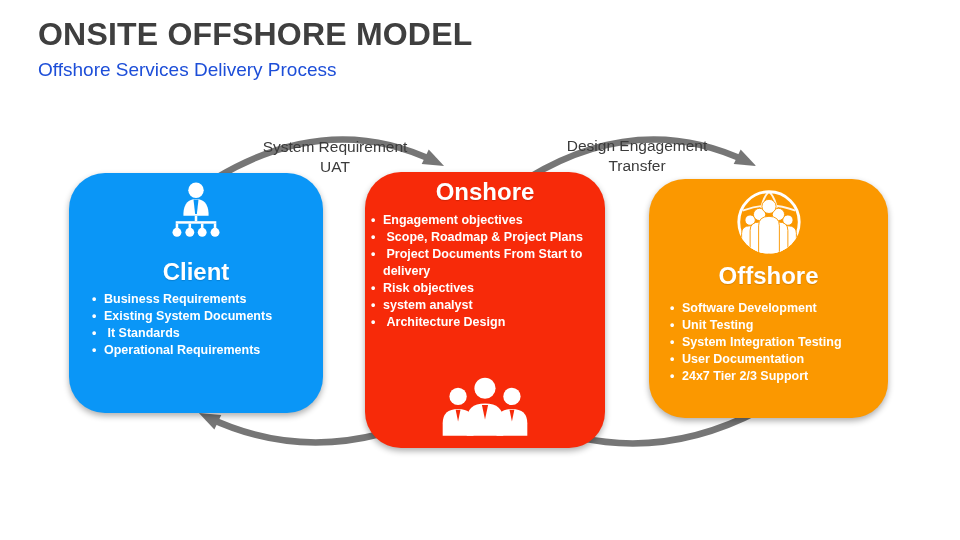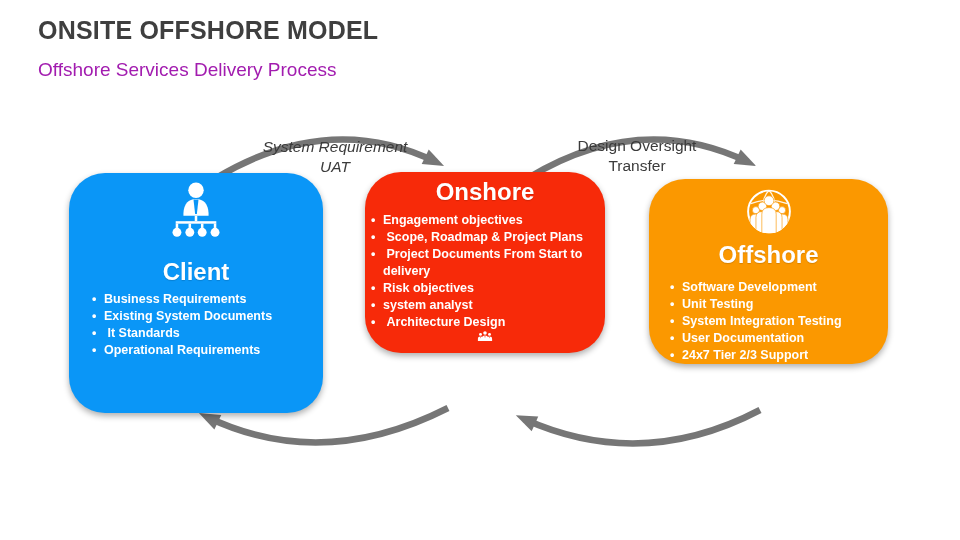--- a/index.html
+++ b/index.html
@@ -1,49 +1,49 @@
 <!DOCTYPE html>
 <html><head>
 <meta charset="utf-8">
 <style>
   html,body{margin:0;padding:0;background:#fff;}
   body{width:960px;height:540px;font-family:"Liberation Sans",sans-serif;position:relative;overflow:hidden;}
   .slide{position:relative;width:960px;height:540px;background:#ffffff;}
 
-  .title{position:absolute;left:38px;top:16px;font-size:25px;font-weight:bold;color:#3f3f3f;letter-spacing:.2px;}
-  .subtitle{position:absolute;left:38px;top:59px;font-size:19px;color:#a21caf;}
+  .title{position:absolute;left:38px;top:16px;font-size:32px;font-weight:bold;color:#3f3f3f;letter-spacing:.2px;}
+  .subtitle{position:absolute;left:38px;top:59px;font-size:19px;color:#1d4ed8;}
 
   .arrows-layer{position:absolute;left:0;top:0;width:960px;height:540px;z-index:0;}
 
   .box{position:absolute;z-index:1;border-radius:36px;color:#fff;display:flex;flex-direction:column;align-items:center;
        box-shadow:0 3px 6px rgba(0,0,0,.32);}
   .box-client{left:69px;top:173px;width:254px;height:240px;}
-  .box-onshore{left:365px;top:172px;width:240px;height:181px;}
-  .box-offshore{left:649px;top:179px;width:239px;height:185px;}
+  .box-onshore{left:365px;top:172px;width:240px;height:276px;}
+  .box-offshore{left:649px;top:179px;width:239px;height:239px;}
 
   .box-title{font-size:24px;font-weight:bold;line-height:30px;text-shadow:0 1px 1px rgba(0,0,0,.15);}
   .box-client .box-title{margin-top:15px;}
   .box-onshore .box-title{margin-top:5px;}
   .box-offshore .box-title{margin-top:5px;}
 
   .bullets{list-style:none;align-self:stretch;margin:0;font-size:12.5px;font-weight:bold;line-height:17px;}
   .bullets li{position:relative;padding-left:13px;white-space:pre-wrap;}
   .bullets li::before{content:"\2022";position:absolute;left:1px;top:0;}
   .box-client .bullets{margin-top:4px;padding:0 8px 0 22px;}
   .box-onshore .bullets{margin-top:5px;padding:0 4px 0 5px;}
   .box-offshore .bullets{margin-top:9px;padding:0 0 0 20px;}
 
   .icon{display:block;}
   .box-client .icon{margin-top:9px;width:58px;height:60px;}
   .box-onshore .icon{margin-top:auto;margin-bottom:12px;width:100px;height:60px;}
   .box-offshore .icon{margin-top:9px;width:68px;height:68px;}
   .globe-crowd *{stroke:#fb9800;stroke-width:1;}
 
   .arrow-label{position:absolute;z-index:2;width:212px;text-align:center;font-size:15.5px;line-height:20px;color:#3b3b3b;}
-  .arrow-label-left{left:229px;top:137px;font-style:italic;}
+  .arrow-label-left{left:229px;top:137px;}
   .arrow-label-right{left:531px;top:136px;}
 </style>
 </head>
 <body>
 
 <div class="slide">
 
   <div class="title">ONSITE OFFSHORE MODEL</div>
   <div class="subtitle">Offshore Services Delivery Process</div>
 
@@ -140,17 +140,17 @@
         <li>User Documentation</li>
         <li>24x7 Tier 2/3 Support</li>
       </ul>
   </div>
 
   <div class="arrow-label arrow-label-left">
     <div>System Requirement</div>
     <div>UAT</div>
   </div>
   <div class="arrow-label arrow-label-right">
-    <div>Design Oversight</div>
+    <div>Design Engagement</div>
     <div>Transfer</div>
   </div>
 
 </div>
 
 </body></html>

